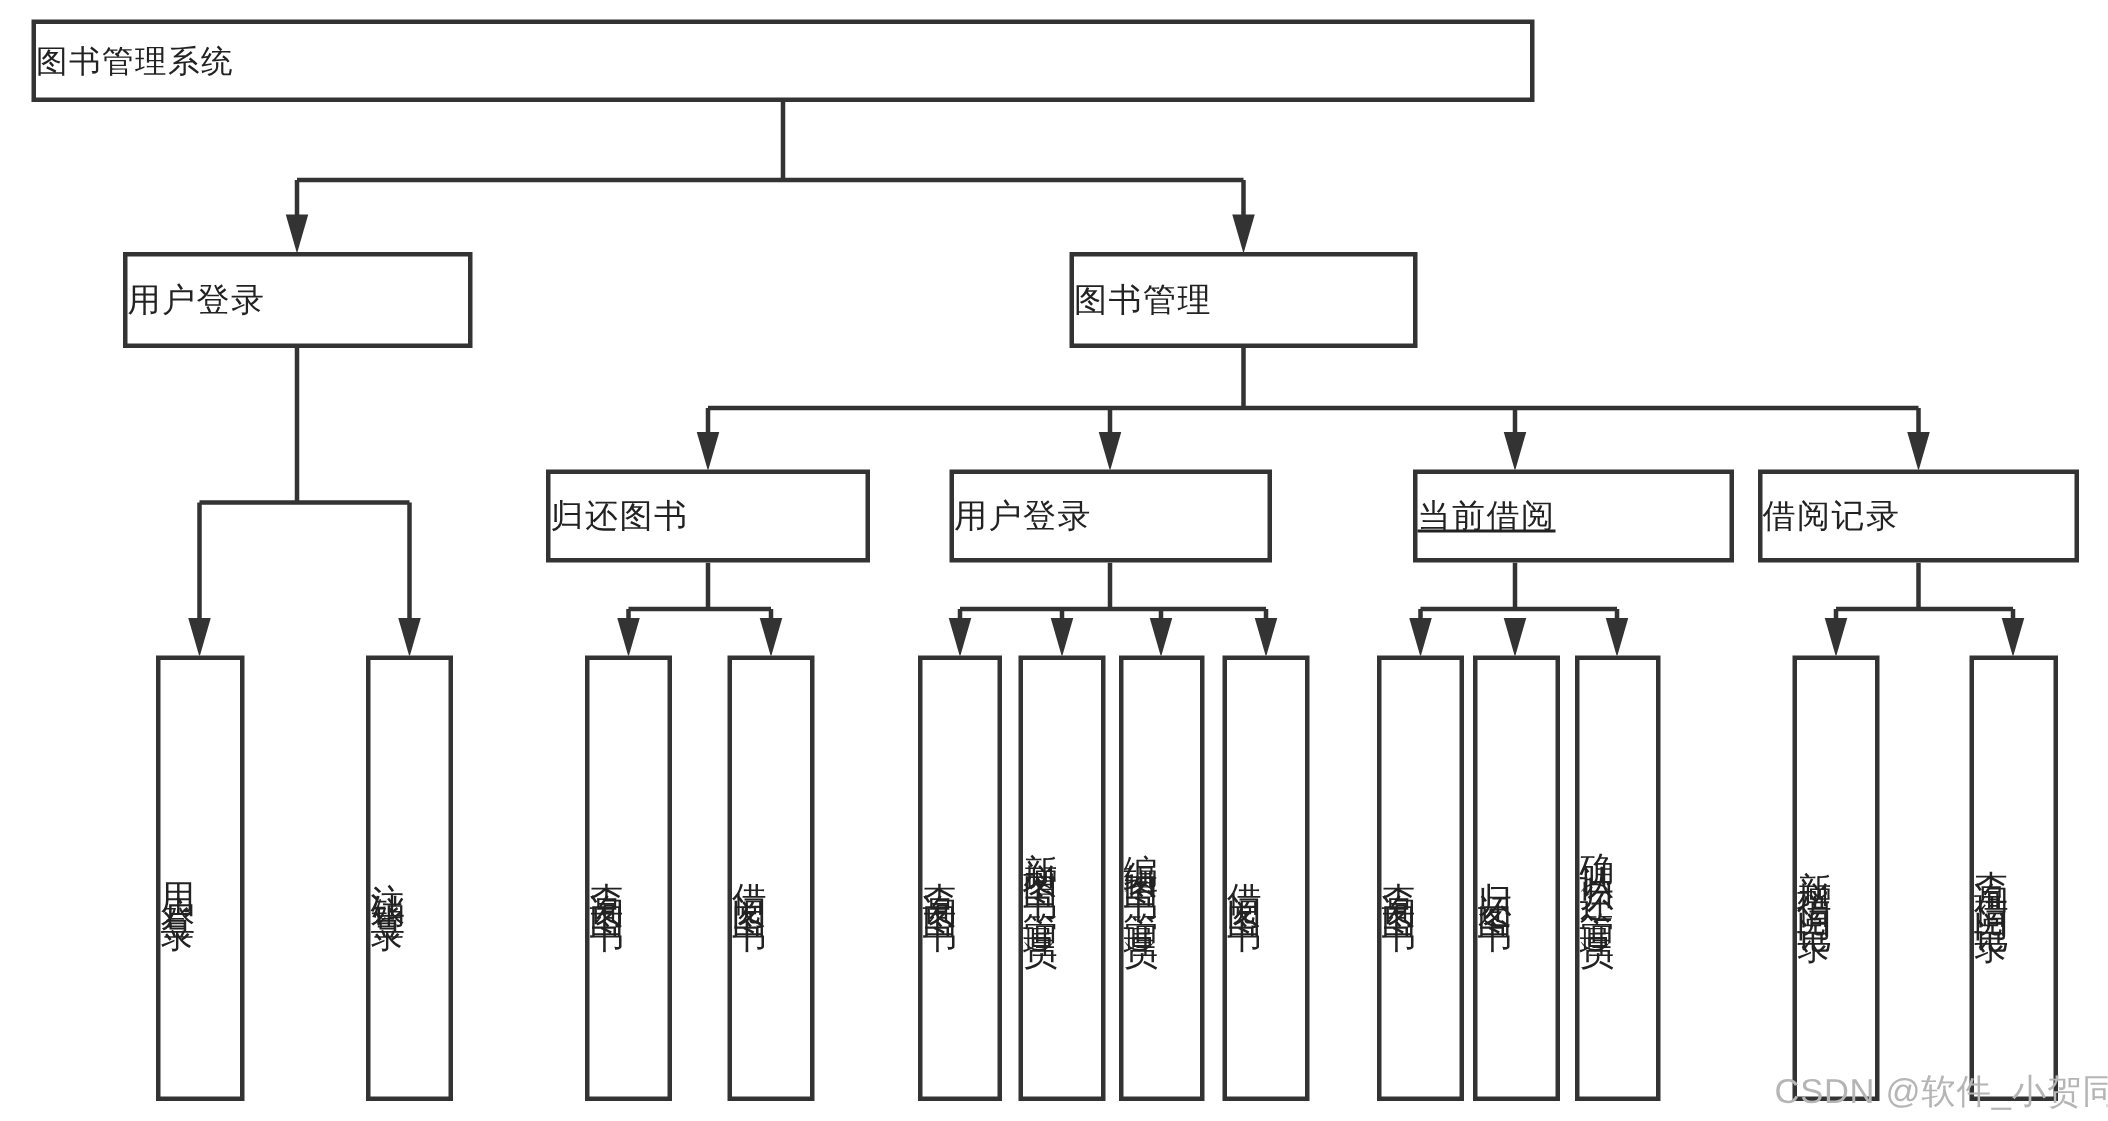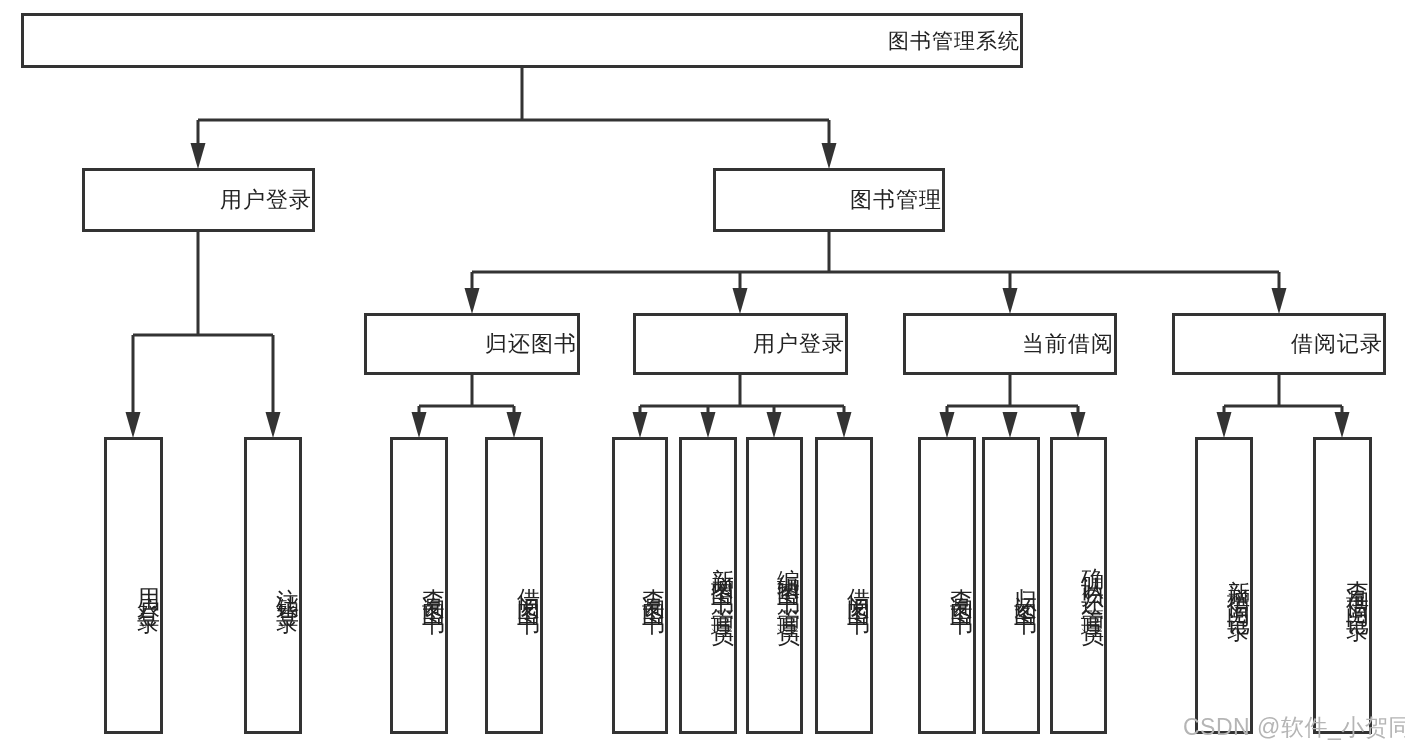--- a/index.html
+++ b/index.html
@@ -33,21 +33,21 @@
   .connectors polygon {
     fill: var(--line);
     stroke: none;
   }
   .node {
     position: absolute;
     border: 3px solid var(--line);
     background: var(--background);
     display: flex;
     align-items: center;
-    justify-content: flex-end;
+    justify-content: flex-start;
     color: var(--text);
   }
   .hnode {
     font-size: 22px;
     letter-spacing: 1px;
     white-space: nowrap;
   }
   .vnode {
     font-size: 23px;
   }
@@ -134,21 +134,21 @@
   <div class="node hnode" style="left:713px; top:168px; width:232px; height:64px;">
     <span>图书管理</span>
   </div>
 
   <div class="node hnode" style="left:364px; top:313px; width:216px; height:62px;">
     <span>归还图书</span>
   </div>
   <div class="node hnode" style="left:633px; top:313px; width:215px; height:62px;">
     <span>用户登录</span>
   </div>
-  <div class="node hnode" style="left:903px; top:313px; width:214px; height:62px;">
+  <div class="node hnode" style="left:942px; top:313px; width:214px; height:62px;text-decoration:underline;">
     <span>当前借阅</span>
   </div>
   <div class="node hnode" style="left:1172px; top:313px; width:214px; height:62px;">
     <span>借阅记录</span>
   </div>
 
   <div class="node vnode" style="left:104px; top:437px; width:59px; height:297px;">
     <span class="vlabel">用户登录</span>
   </div>
   <div class="node vnode" style="left:244px; top:437px; width:58px; height:297px;">

